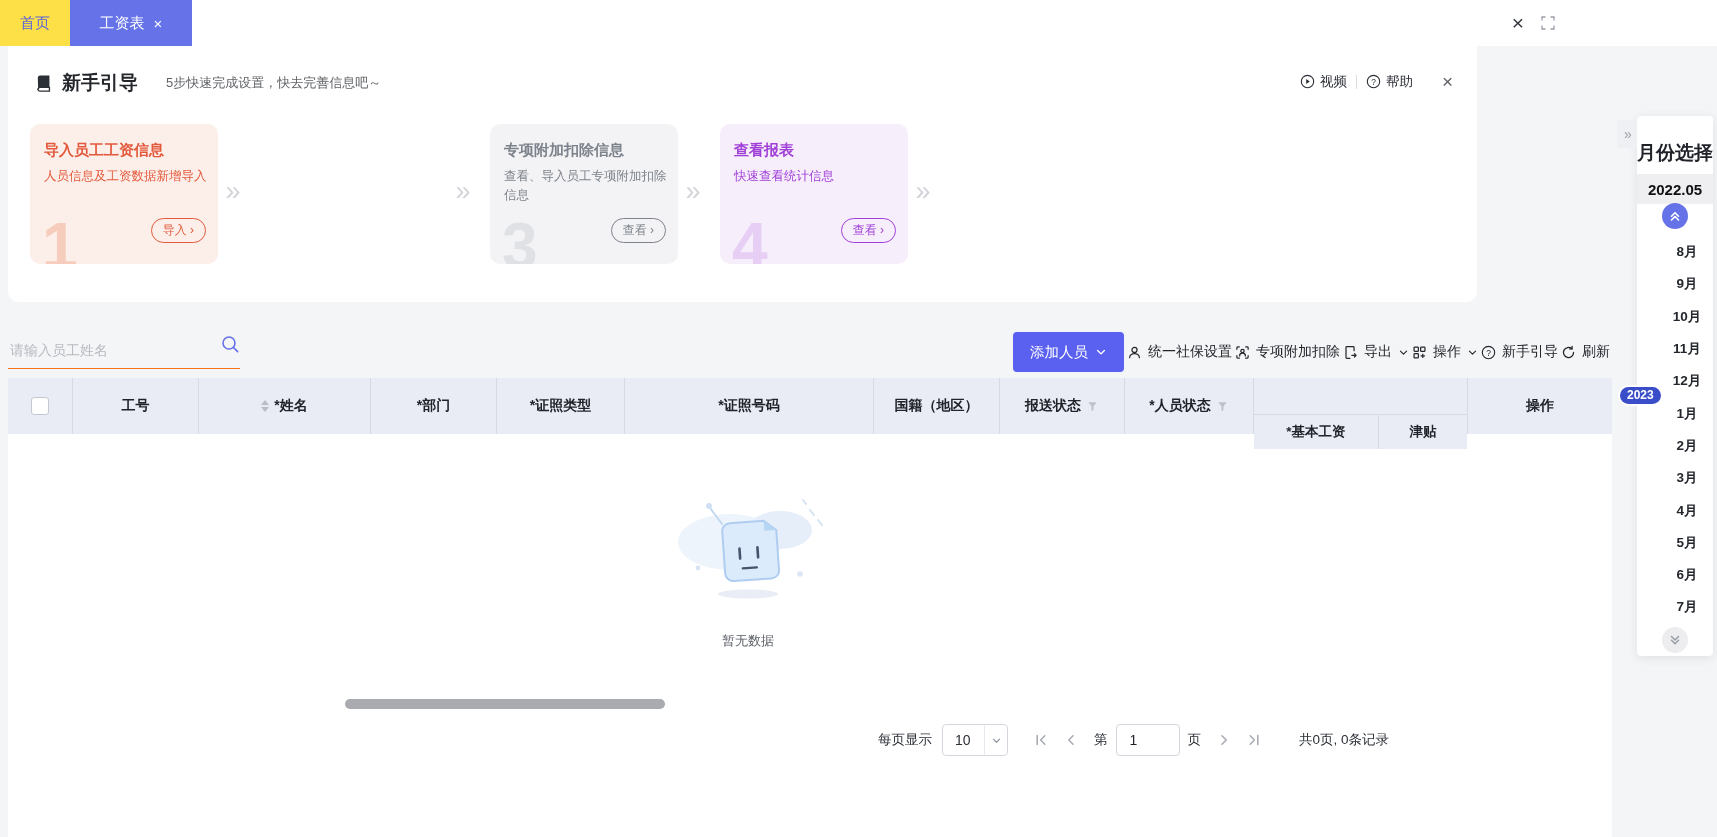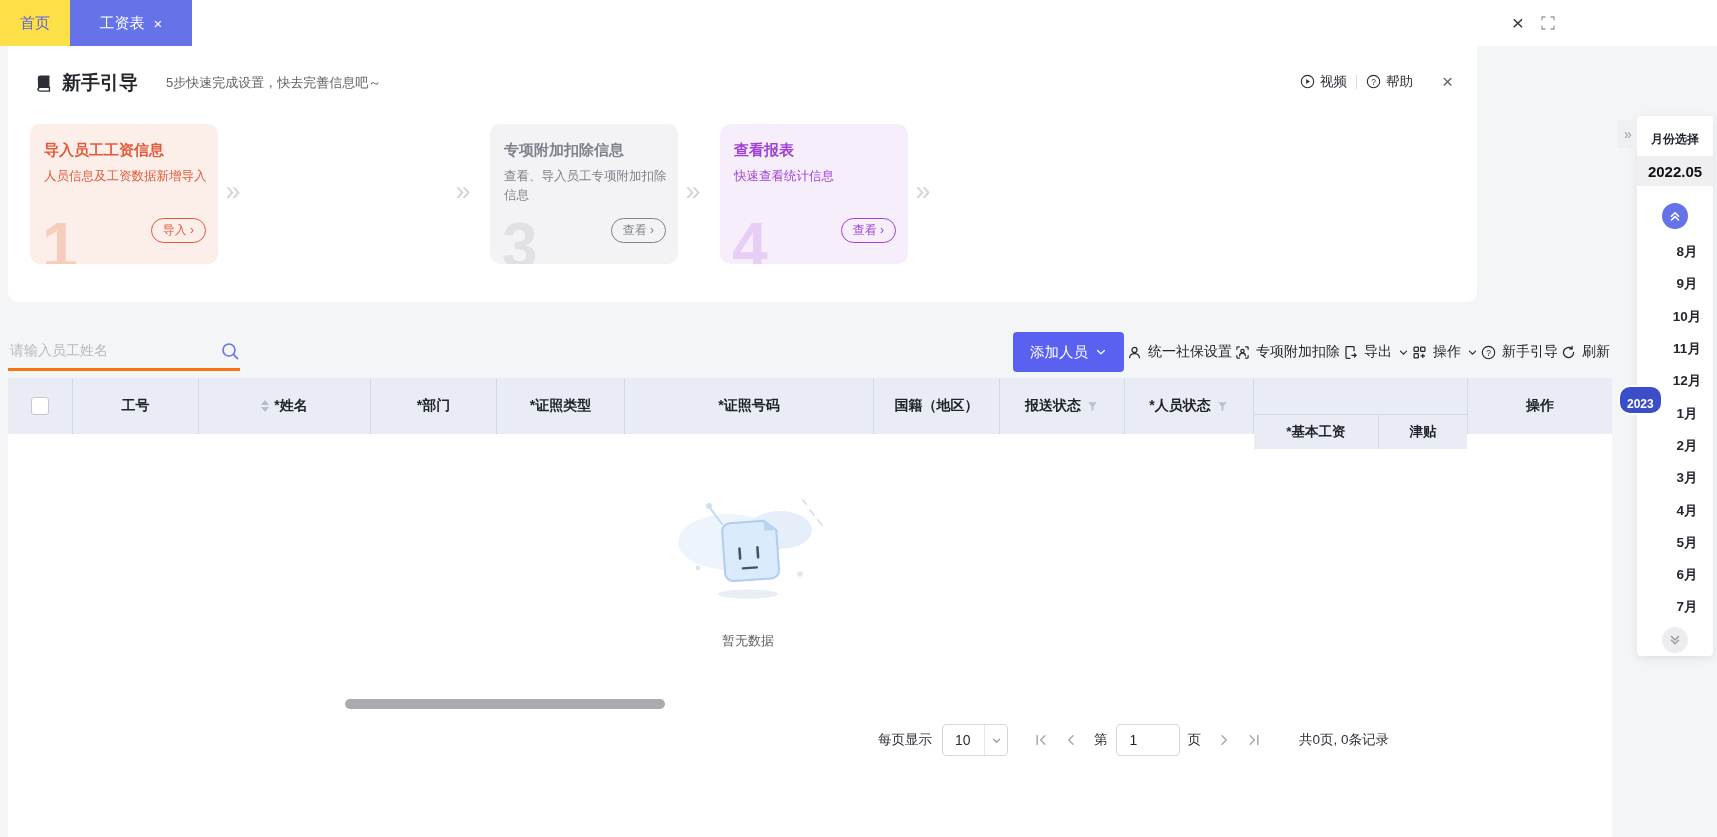--- a/index.html
+++ b/index.html
@@ -34,21 +34,21 @@
   .s1{left:22px;background:#fcefe9;color:#e2593c;}  .s1 .num{color:#f6ccbd;}
   .s2{left:252px;background:#ebf7ee;color:#4bae5e;} .s2 .num{color:#c9e9d0;}
   .s3{left:482px;background:#f3f3f5;color:#7d838c;} .s3 .num{color:#dfe1e5;}
   .s4{left:712px;background:#f7eefc;color:#a140d6;} .s4 .num{color:#e6cef4;}
   .s5{left:942px;background:#e9effb;color:#5a7ce2;} .s5 .num{color:#cdd9f4;}
   .arrow{position:absolute;top:132px;width:36px;text-align:center;font-size:27px;color:#d2d4d9;line-height:1;letter-spacing:-2px;}
   .a1{left:206px;} .a2{left:436px;} .a3{left:666px;} .a4{left:896px;}
 
   
   .controls{position:absolute;left:8px;top:332px;width:1604px;height:40px;}
-  .search-wrap{position:absolute;left:0;top:2px;width:232px;height:34px;border-bottom:3px solid #f97316;display:flex;align-items:center;}
+  .search-wrap{position:absolute;left:0;top:2px;width:232px;height:34px;border-bottom:1px solid #f97316;display:flex;}
   .search-wrap input{flex:1;border:0;outline:none;background:transparent;font-size:14px;color:#333;font-family:inherit;padding:0 0 2px 2px;}
   .search-wrap input::placeholder{color:#b7bac1;}
   .btns{position:absolute;right:2px;top:0;height:40px;display:flex;align-items:center;gap:3px;white-space:nowrap;}
   .btn-add{height:40px;background:#5a61f0;color:#fff;border:none;border-radius:4px;padding:0 17px;font-size:14.5px;display:flex;align-items:center;gap:7px;cursor:pointer;font-family:inherit;}
   .tbtn{display:flex;align-items:center;gap:6px;font-size:14px;color:#23262b;cursor:pointer;}
 
   
   .thead{position:absolute;left:8px;top:378px;width:1604px;height:56px;background:#e9ecf5;display:flex;z-index:2;}
   .th{height:56px;display:flex;align-items:center;justify-content:center;font-size:14px;font-weight:700;color:#20242a;border-right:1px solid #d6dae7;box-sizing:border-box;gap:5px;}
   .c-check{width:65px;} .c-id{width:126px;} .c-name{width:172px;} .c-dept{width:126px;}
@@ -77,27 +77,27 @@
   .select .sv{width:22px;height:100%;display:flex;align-items:center;justify-content:center;border-left:1px solid #e7e9ee;}
   .pgbtn{width:18px;height:18px;display:flex;align-items:center;justify-content:center;cursor:pointer;margin:0 6px;}
   .pg-first{margin-left:24px;}
   .pg-label{margin:0 8px;}
   .pg-input{width:64px;height:32px;border:1px solid #d4d7de;border-radius:4px;font-size:14px;color:#1f2329;padding:0 0 0 13px;box-sizing:border-box;outline:none;font-family:inherit;}
   .pg-total{margin-left:30px;}
 
   
   .mpanel{position:absolute;left:1637px;top:116px;width:76px;height:540px;background:#fff;border-radius:4px;box-shadow:0 2px 10px rgba(31,35,41,.1);}
   .collapse{position:absolute;left:-20px;top:4px;width:20px;height:28px;background:#eef0f3;border-radius:3px 0 0 3px;display:flex;align-items:center;justify-content:center;color:#9ba0a8;font-size:14px;cursor:pointer;letter-spacing:-2px;}
-  .m-title{padding-top:15px;text-align:center;font-size:12px;font-weight:700;color:#1f2329;}
+  .m-title{padding-top:24px;text-align:center;font-size:19px;font-weight:700;color:#1f2329;}
   .m-current{margin-top:8px;height:30px;background:#efeff2;display:flex;align-items:center;justify-content:center;font-size:15px;font-weight:700;color:#111;}
   .m-up{position:absolute;left:25px;top:87px;width:26px;height:26px;border-radius:50%;background:#6673e8;display:flex;align-items:center;justify-content:center;cursor:pointer;}
   .m-down{position:absolute;left:25px;top:511px;width:26px;height:26px;border-radius:50%;background:#ededf0;display:flex;align-items:center;justify-content:center;cursor:pointer;}
   .m-list{position:absolute;left:16px;right:0;top:120px;margin-left:8px;}
   .m-item{height:32.3px;display:flex;align-items:center;justify-content:center;font-size:13.5px;font-weight:700;color:#23262c;cursor:pointer;}
-  .year-badge{position:absolute;left:-17px;top:271px;background:#3b4ec9;color:#fff;font-size:12px;font-weight:700;padding:10px 7px 2px;border-radius:10px;box-shadow:0 0 0 2px #ffffff;z-index:3;}
+  .year-badge{position:absolute;left:-17px;top:271px;background:#3b4ec9;color:#fff;font-size:12px;font-weight:700;padding:1px 7px 2px;border-radius:10px;box-shadow:0 0 0 2px #ffffff;z-index:3;}
 </style>
 </head>
 <body>
 
 <div id="app">
 
   <div class="tabbar">
     <div class="tab tab-home">
       <span>首页</span>
     </div>

